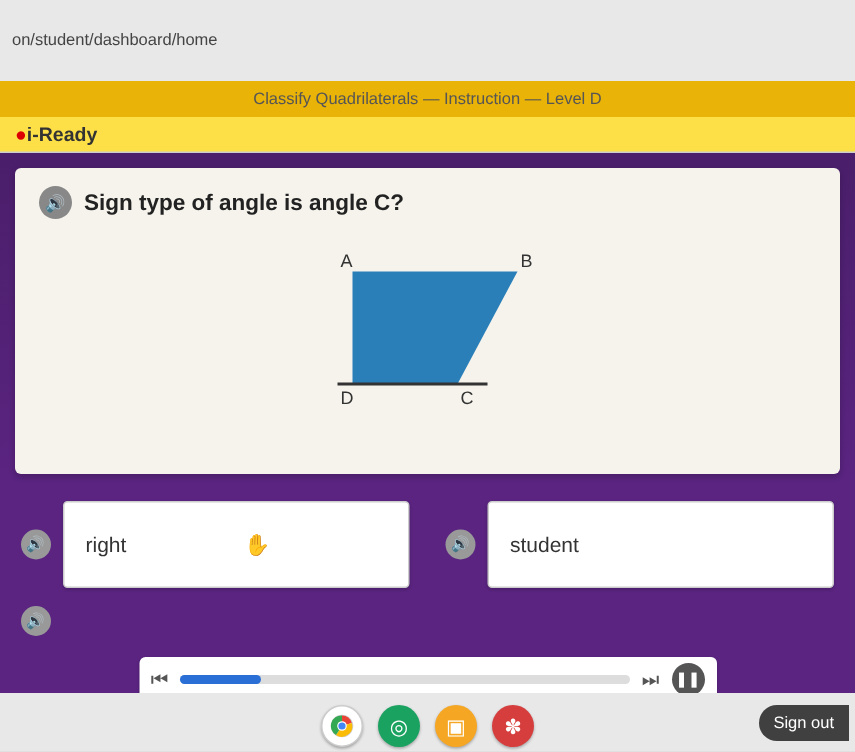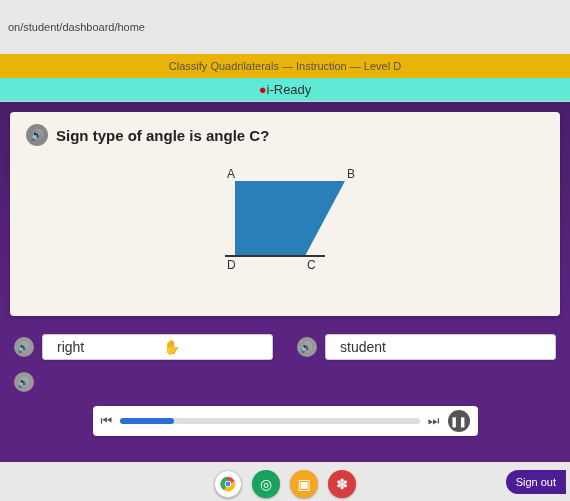--- a/index.html
+++ b/index.html
@@ -18,27 +18,26 @@
       background: #e8e8e8;
     }
     .title-area {
       text-align: center;
       padding: 6px 0;
       font-size: 11px;
       color: #555;
       background: #eab308;
     }
     .brand-row {
-      background: #5eead4;
+      background: #fde047;
       padding: 4px 10px;
       font-size: 13px;
-      font-weight: normal;
+      font-weight: bold;
       color: #333;
       border-bottom: 1px solid #ccc;
-      text-align: center;
     }
     .brand-row .dot { color: #d00; }
     .app-body {
       background: #5a1e7a;
       background: linear-gradient(180deg, #4a1e6a 0%, #5a2480 60%, #5a2480 100%);
       padding: 10px 10px 0 10px;
       position: relative;
       height: 360px;
     }
     .card {
@@ -86,21 +85,21 @@
       display: flex;
       align-items: center;
       gap: 8px;
     }
     .answer-cell .audio-btn { background: #999; width:20px; height:20px; font-size:10px;}
     .answer-btn {
       flex: 1;
       background: #fff;
       border: 1px solid #ccc;
       border-radius: 3px;
-      padding: 4px 14px;
+      padding: 20px 14px;
       text-align: left;
       font-size: 14px;
       color: #333;
       cursor: pointer;
       position: relative;
       box-shadow: 0 1px 2px rgba(0,0,0,0.15);
     }
     .cursor-glyph {
       position: absolute;
       right: 40%;
@@ -171,21 +170,21 @@
       box-shadow: 0 1px 2px rgba(0,0,0,0.3);
     }
     .chrome { background: #fff; border:1px solid #ccc; }
     .green { background: #1aa260; }
     .orange { background: #f5a623; }
     .red { background: #d63e3e; }
     .signout-btn {
       position: absolute;
       right: 4px;
       top: 8px;
-      background: #4c1d95;
+      background: #404040;
       color: #fff;
       font-size: 11px;
       padding: 6px 10px;
       border-radius: 14px 0 0 14px;
       cursor: pointer;
       text-align: center;
     }
   </style>
 </head>
 <body>

